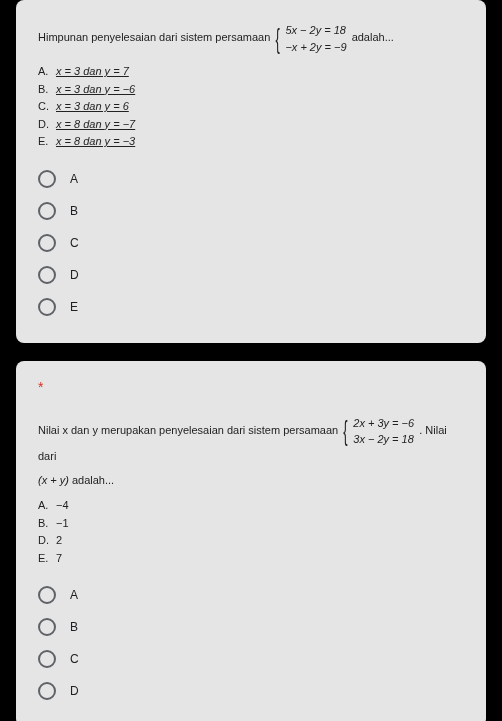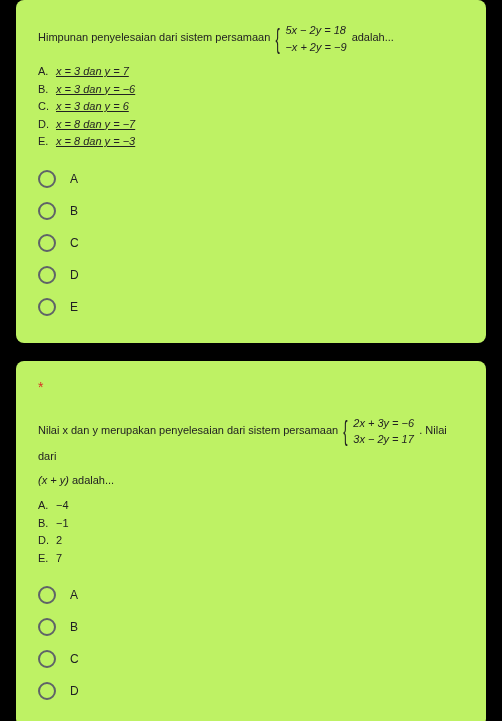--- a/index.html
+++ b/index.html
@@ -4,21 +4,21 @@
 <style>
   * { box-sizing: border-box; }
   body {
     margin: 0;
     padding: 0;
     background: #000;
     font-family: Arial, sans-serif;
     width: 502px;
   }
   .card {
-    background: #bef264;
+    background: #e5e5e5;
     border-radius: 8px;
     margin: 0 16px 16px 16px;
     padding: 18px 22px 20px 22px;
     font-size: 11px;
     color: #222;
   }
   .card + .card { margin-top: 18px; }
   .required { color: #d93025; font-size: 14px; }
   .question-line { margin: 4px 0 8px 0; line-height: 1.5; }
   .inline-brace {
@@ -103,21 +103,21 @@
   </div>
 </div>
 
 <div class="card">
   <div class="required">*</div>
   <div class="spacer"></div>
   <div class="question-line">
     <span>Nilai x dan y merupakan penyelesaian dari sistem persamaan </span>
     <span class="inline-brace">
       <span class="row">2x + 3y = −6</span>
-      <span class="row">3x − 2y = 17</span>
+      <span class="row">3x − 2y = 18</span>
     </span>
     <span>. Nilai dari</span>
   </div>
   <div class="question-line">
     <span style="font-style: italic;">(x + y)</span> <span>adalah...</span>
   </div>
   <div class="answers">
     <div><span class="ans-letter">A.</span><span>−4</span></div>
     <div><span class="ans-letter">B.</span><span>−1</span></div>
     <div><span class="ans-letter">D.</span><span>2</span></div>

